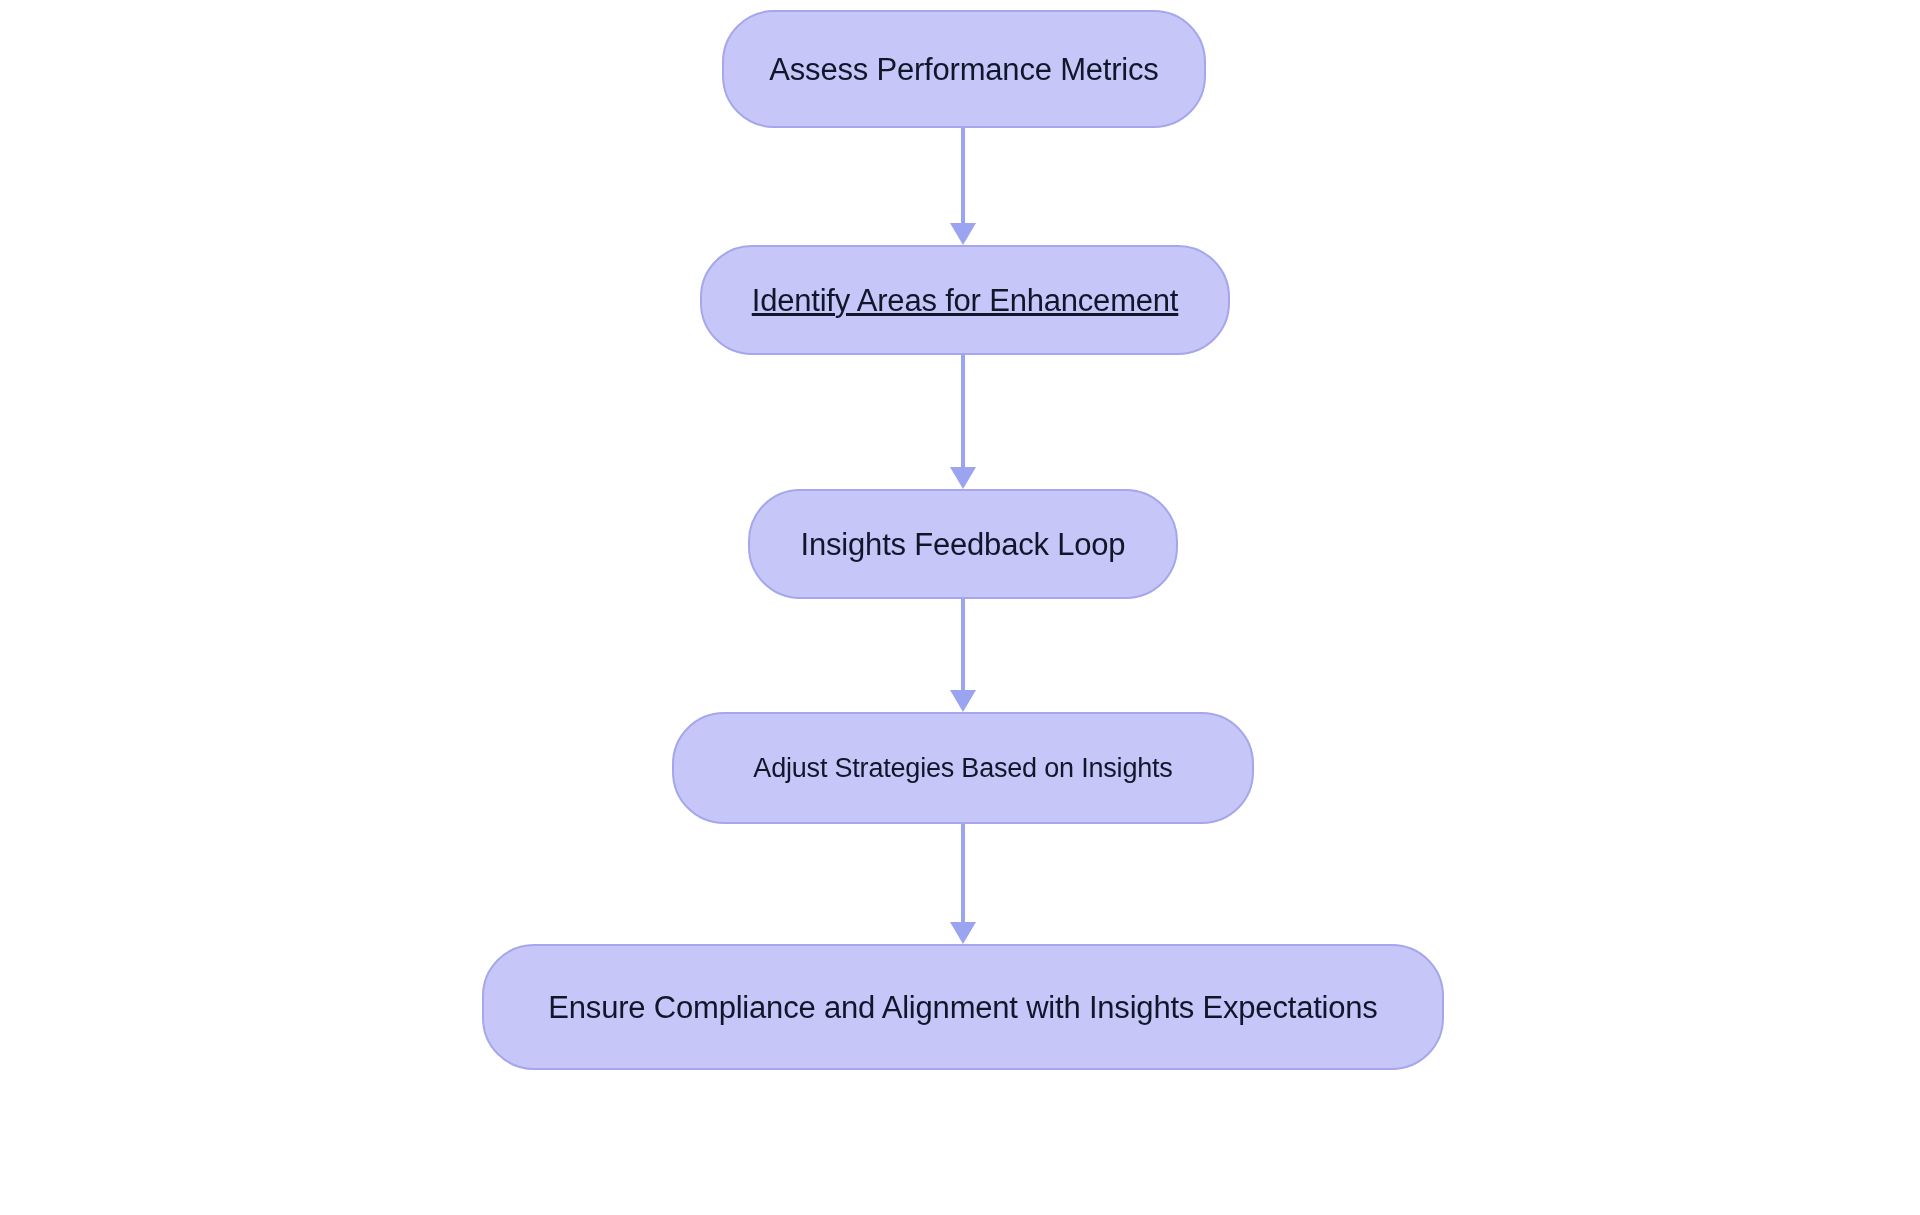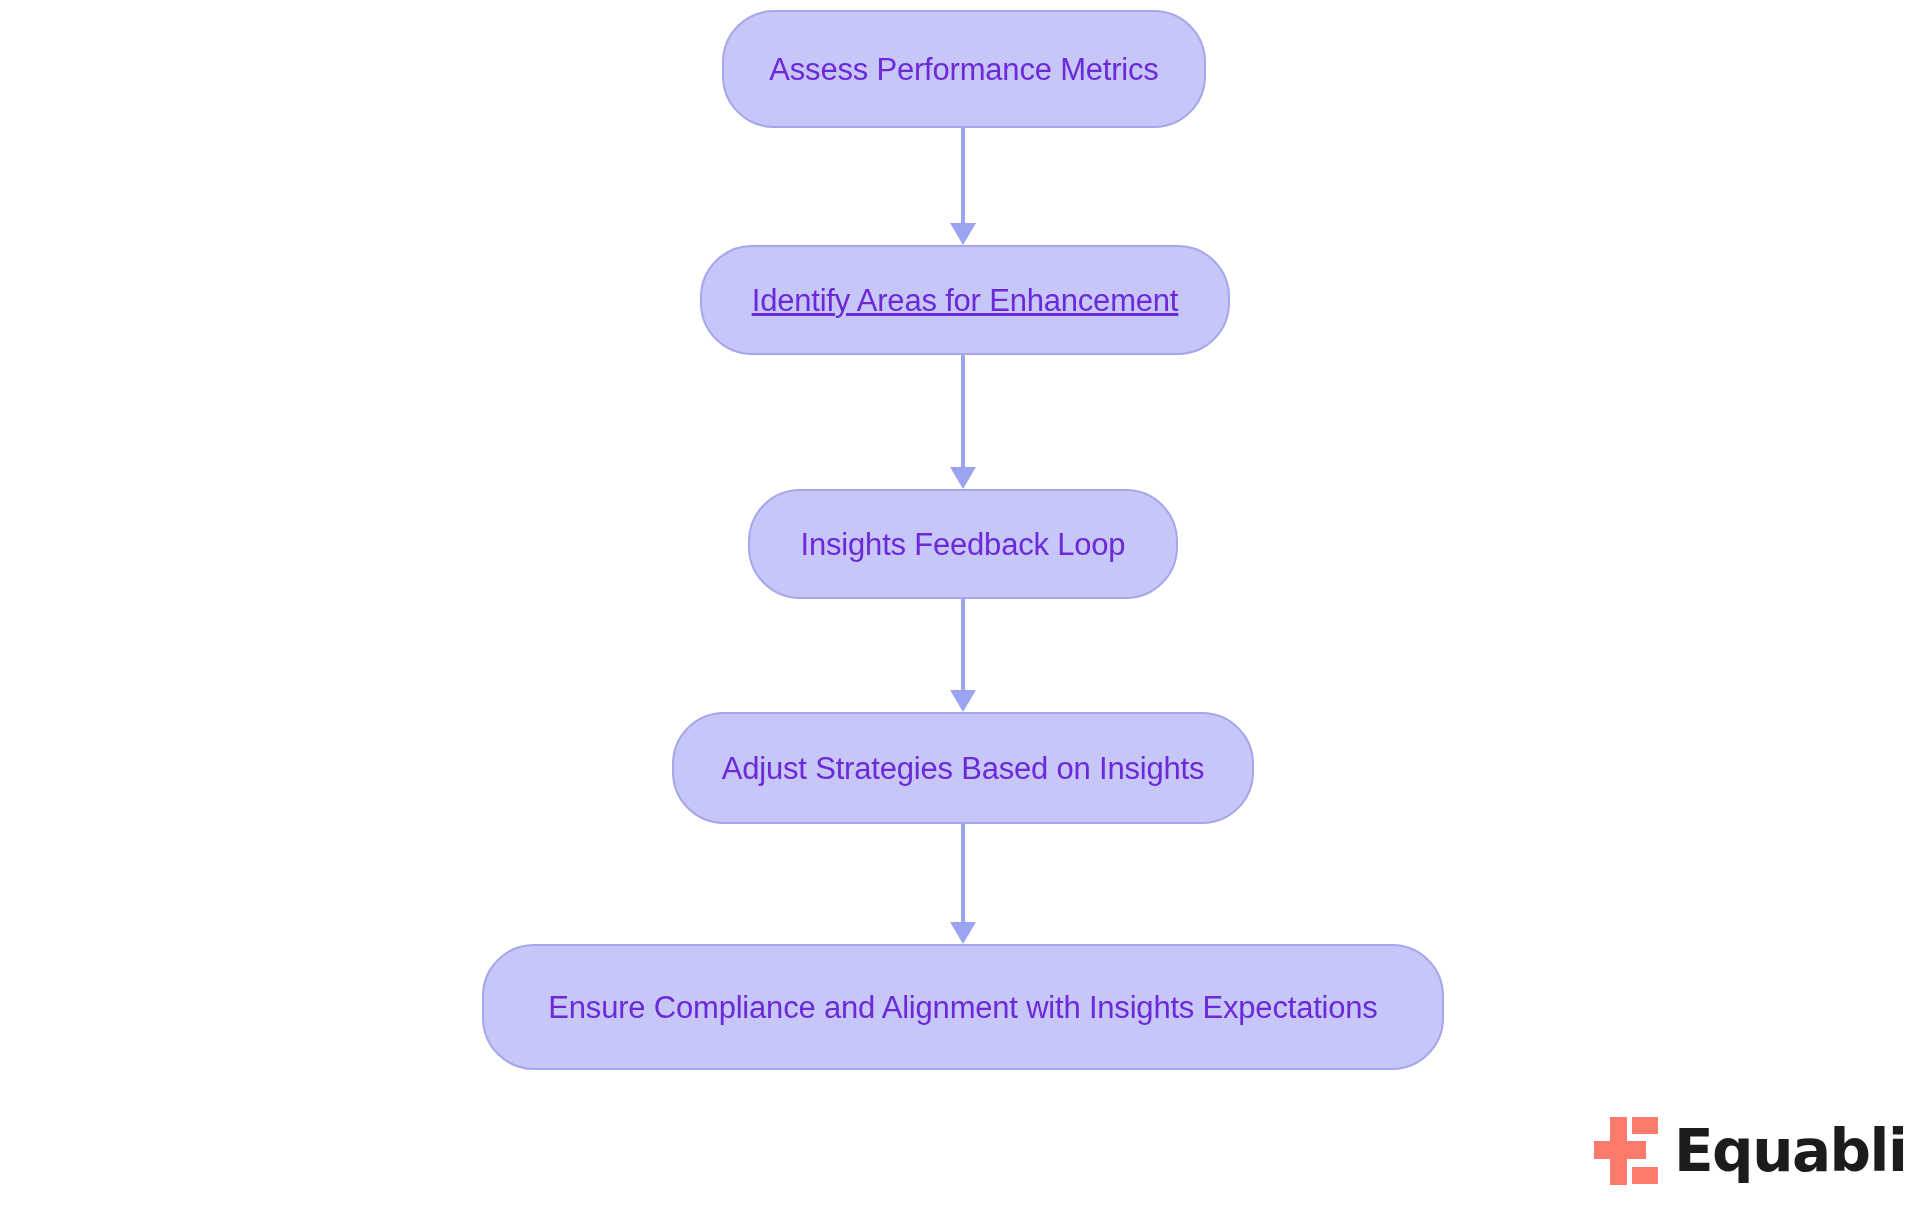--- a/index.html
+++ b/index.html
@@ -26,35 +26,35 @@
   
   .node {
     position: absolute;
     box-sizing: border-box;
     display: flex;
     align-items: center;
     justify-content: center;
     background: #c6c7f8;
     border: 2px solid #a5a6ec;
     border-radius: 52px;
-    color: #6d28d9;
+    color: #0f172a;
     letter-spacing: -0.2px;
     white-space: nowrap;
     user-select: none;
   }
   .node .label {
     display: block;
     line-height: 1;
   }
 
   
   #node-1 { left: 722px;  top: 10px;   width: 484px; height: 118px; font-size: 31px; }
   #node-2 { left: 700px;  top: 245px;  width: 530px; height: 110px; font-size: 31px; text-decoration: underline; }
   #node-3 { left: 748px;  top: 489px;  width: 430px; height: 110px; font-size: 31px; }
-  #node-4 { left: 672px;  top: 712px;  width: 582px; height: 112px; font-size: 31px; }
+  #node-4 { left: 672px;  top: 712px;  width: 582px; height: 112px; font-size: 27px; }
   #node-5 { left: 482px;  top: 944px;  width: 962px; height: 126px; font-size: 31px; }
 
   
   .connector {
     position: absolute;
     width: 30px; 
     left: 948px;
   }
   .connector .stem {
     position: absolute;
@@ -165,23 +165,14 @@
 
   <div class="connector" id="connector-4">
     <span class="stem"></span>
     <span class="head"></span>
   </div>
 
   <div class="node" id="node-5">
     <span class="label">Ensure Compliance and Alignment with Insights Expectations</span>
   </div>
 
-  <div id="logo">
-    <span id="logo-mark">
-      <i class="h"></i>
-      <i class="v"></i>
-      <i class="d1"></i>
-      <i class="d2"></i>
-    </span>
-    <span id="logo-text">Equabli</span>
-  </div>
 
 </div>
 
 </body></html>

